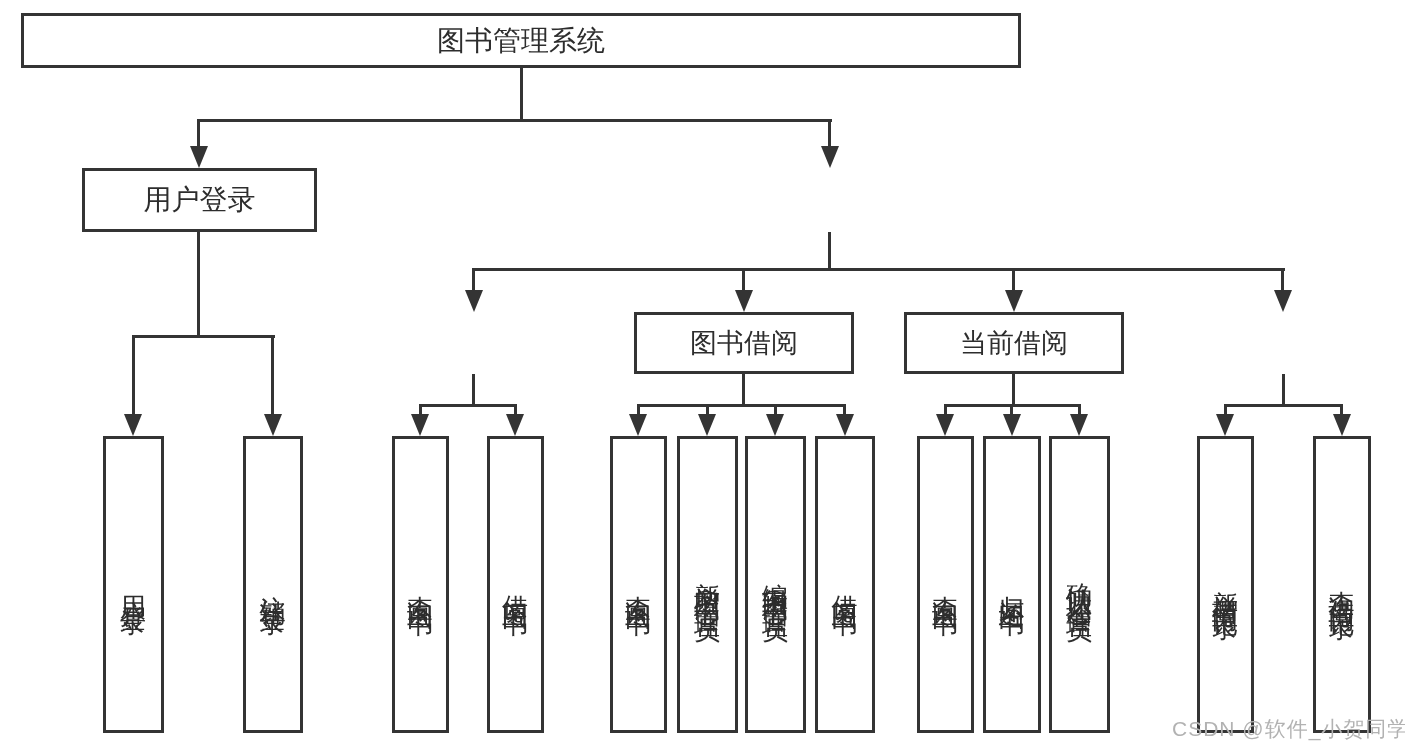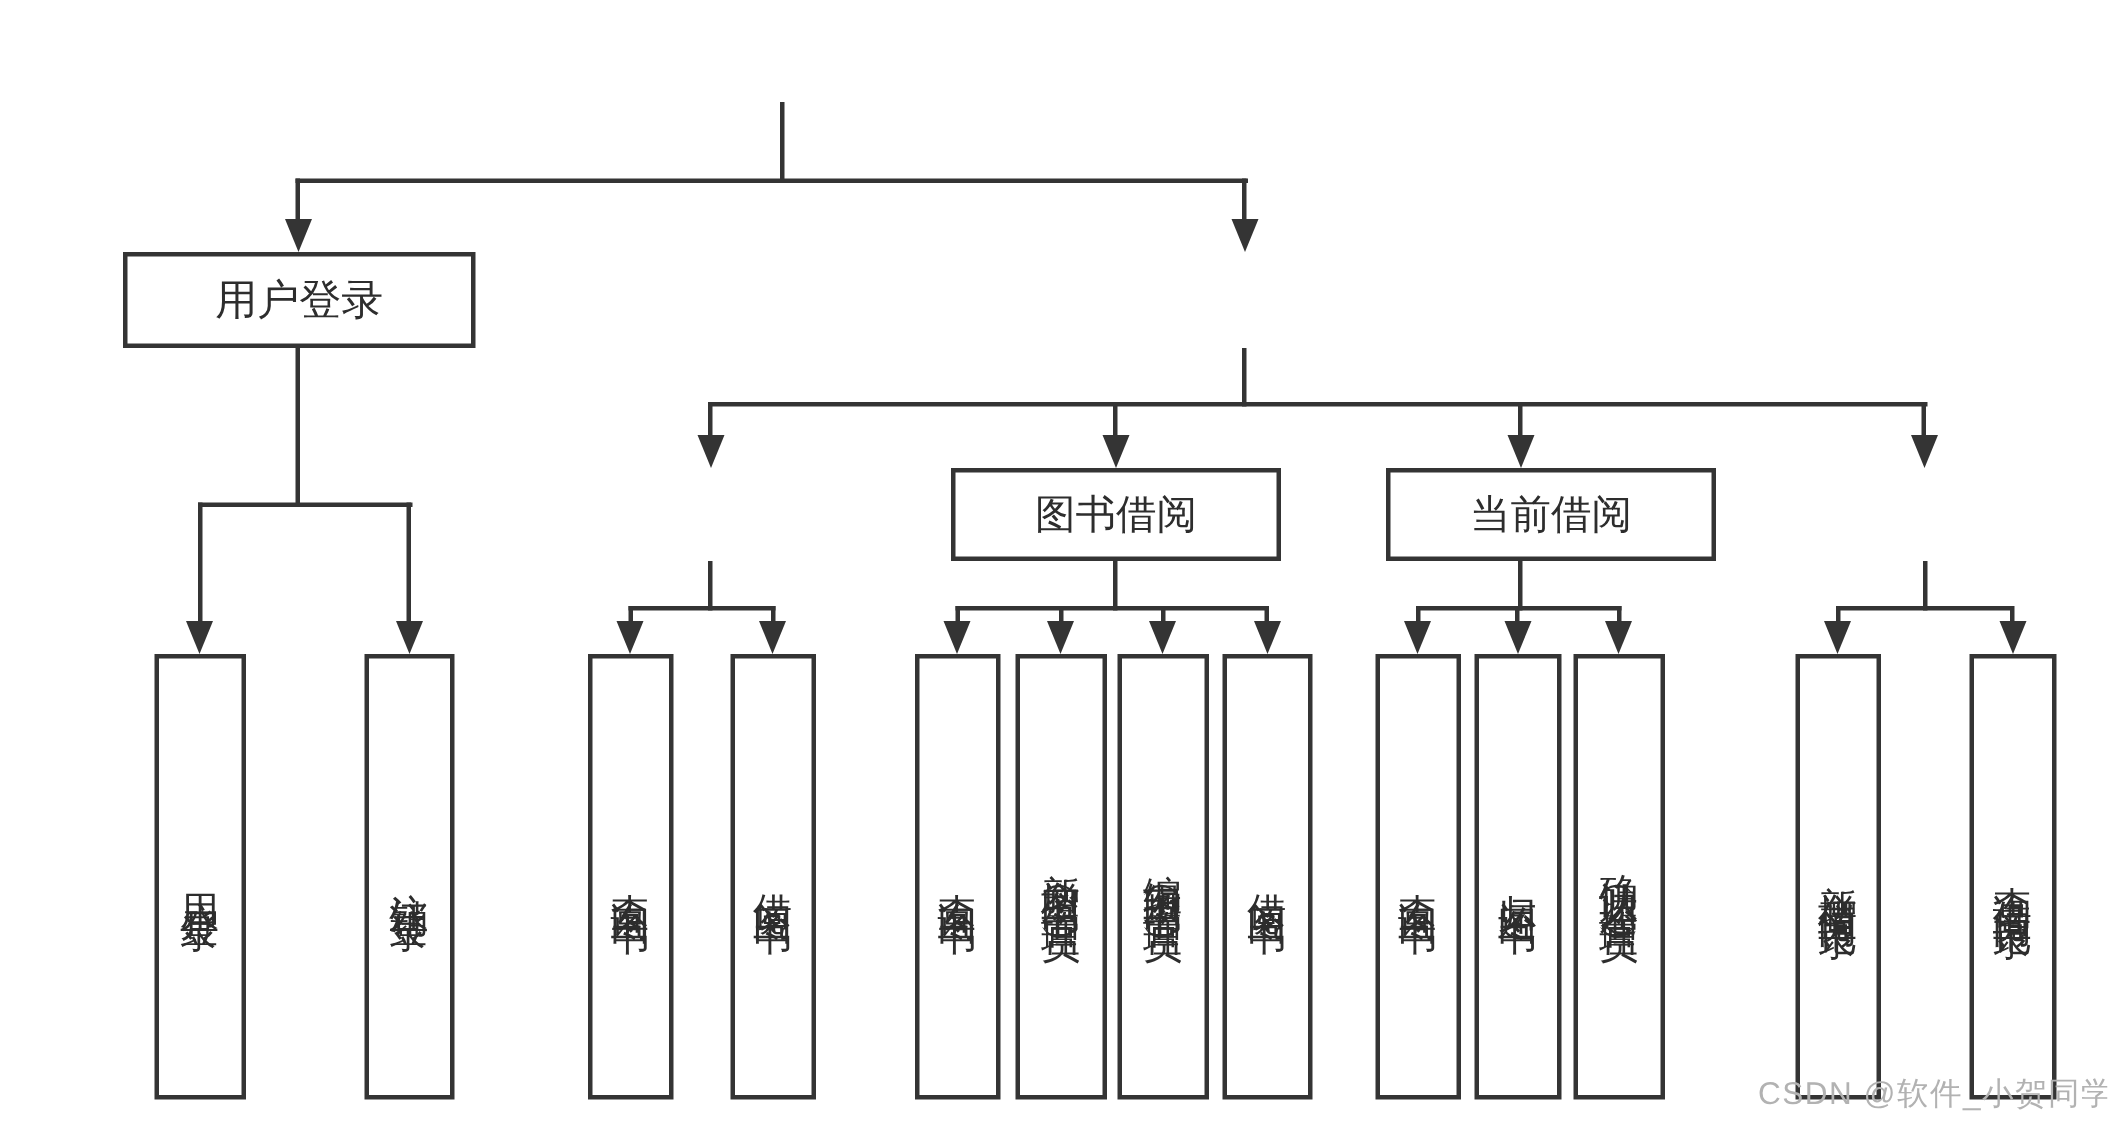--- a/index.html
+++ b/index.html
@@ -18,21 +18,21 @@
     background:#fff;display:flex;align-items:center;justify-content:center;
     text-align:center;
   }
   .root{left:21px;top:13px;width:1000px;height:55px;font-size:28px;}
   .lvl2{top:168px;width:235px;height:64px;font-size:28px;}
   .n-user-login{left:82px;}
   .n-book-mgmt{left:712px;}
   .lvl3{top:312px;width:220px;height:62px;font-size:27px;}
   .n-l3a{left:364px;}
   .n-l3b{left:634px;}
-  .n-l3c{left:904px;margin-left:20px;}
+  .n-l3c{left:904px;}
   .n-l3d{left:1173px;}
   .leaf{top:436px;height:297px;}
   .leaf .vtext{
     writing-mode:vertical-rl;text-orientation:mixed;
     font-size:26px;letter-spacing:5px;line-height:1;white-space:nowrap;
   }
   .lf1{left:103px;width:61px;}  .lf2{left:243px;width:60px;}
   .lf3{left:392px;width:57px;}  .lf4{left:487px;width:57px;}
   .lf5{left:610px;width:57px;}  .lf6{left:677px;width:61px;}
   .lf7{left:745px;width:61px;}  .lf8{left:815px;width:60px;}
@@ -109,20 +109,21 @@
   .watermark{
     position:absolute;left:1172px;top:715px;font-size:21px;
     color:var(--watermark);letter-spacing:1px;z-index:5;white-space:nowrap;
   }
 </style>
 </head>
 <body>
 
 <div id="canvas">
 
+  <div class="box root">图书管理系统</div>
 
   <div class="vline a-v"></div>
   <div class="hline a-h"></div>
   <div class="vline a-s1"></div>
   <div class="vline a-s2"></div>
   <div class="arrow a-a1"></div>
   <div class="arrow a-a2"></div>
 
   <div class="box lvl2 n-user-login">用户登录</div>
 

